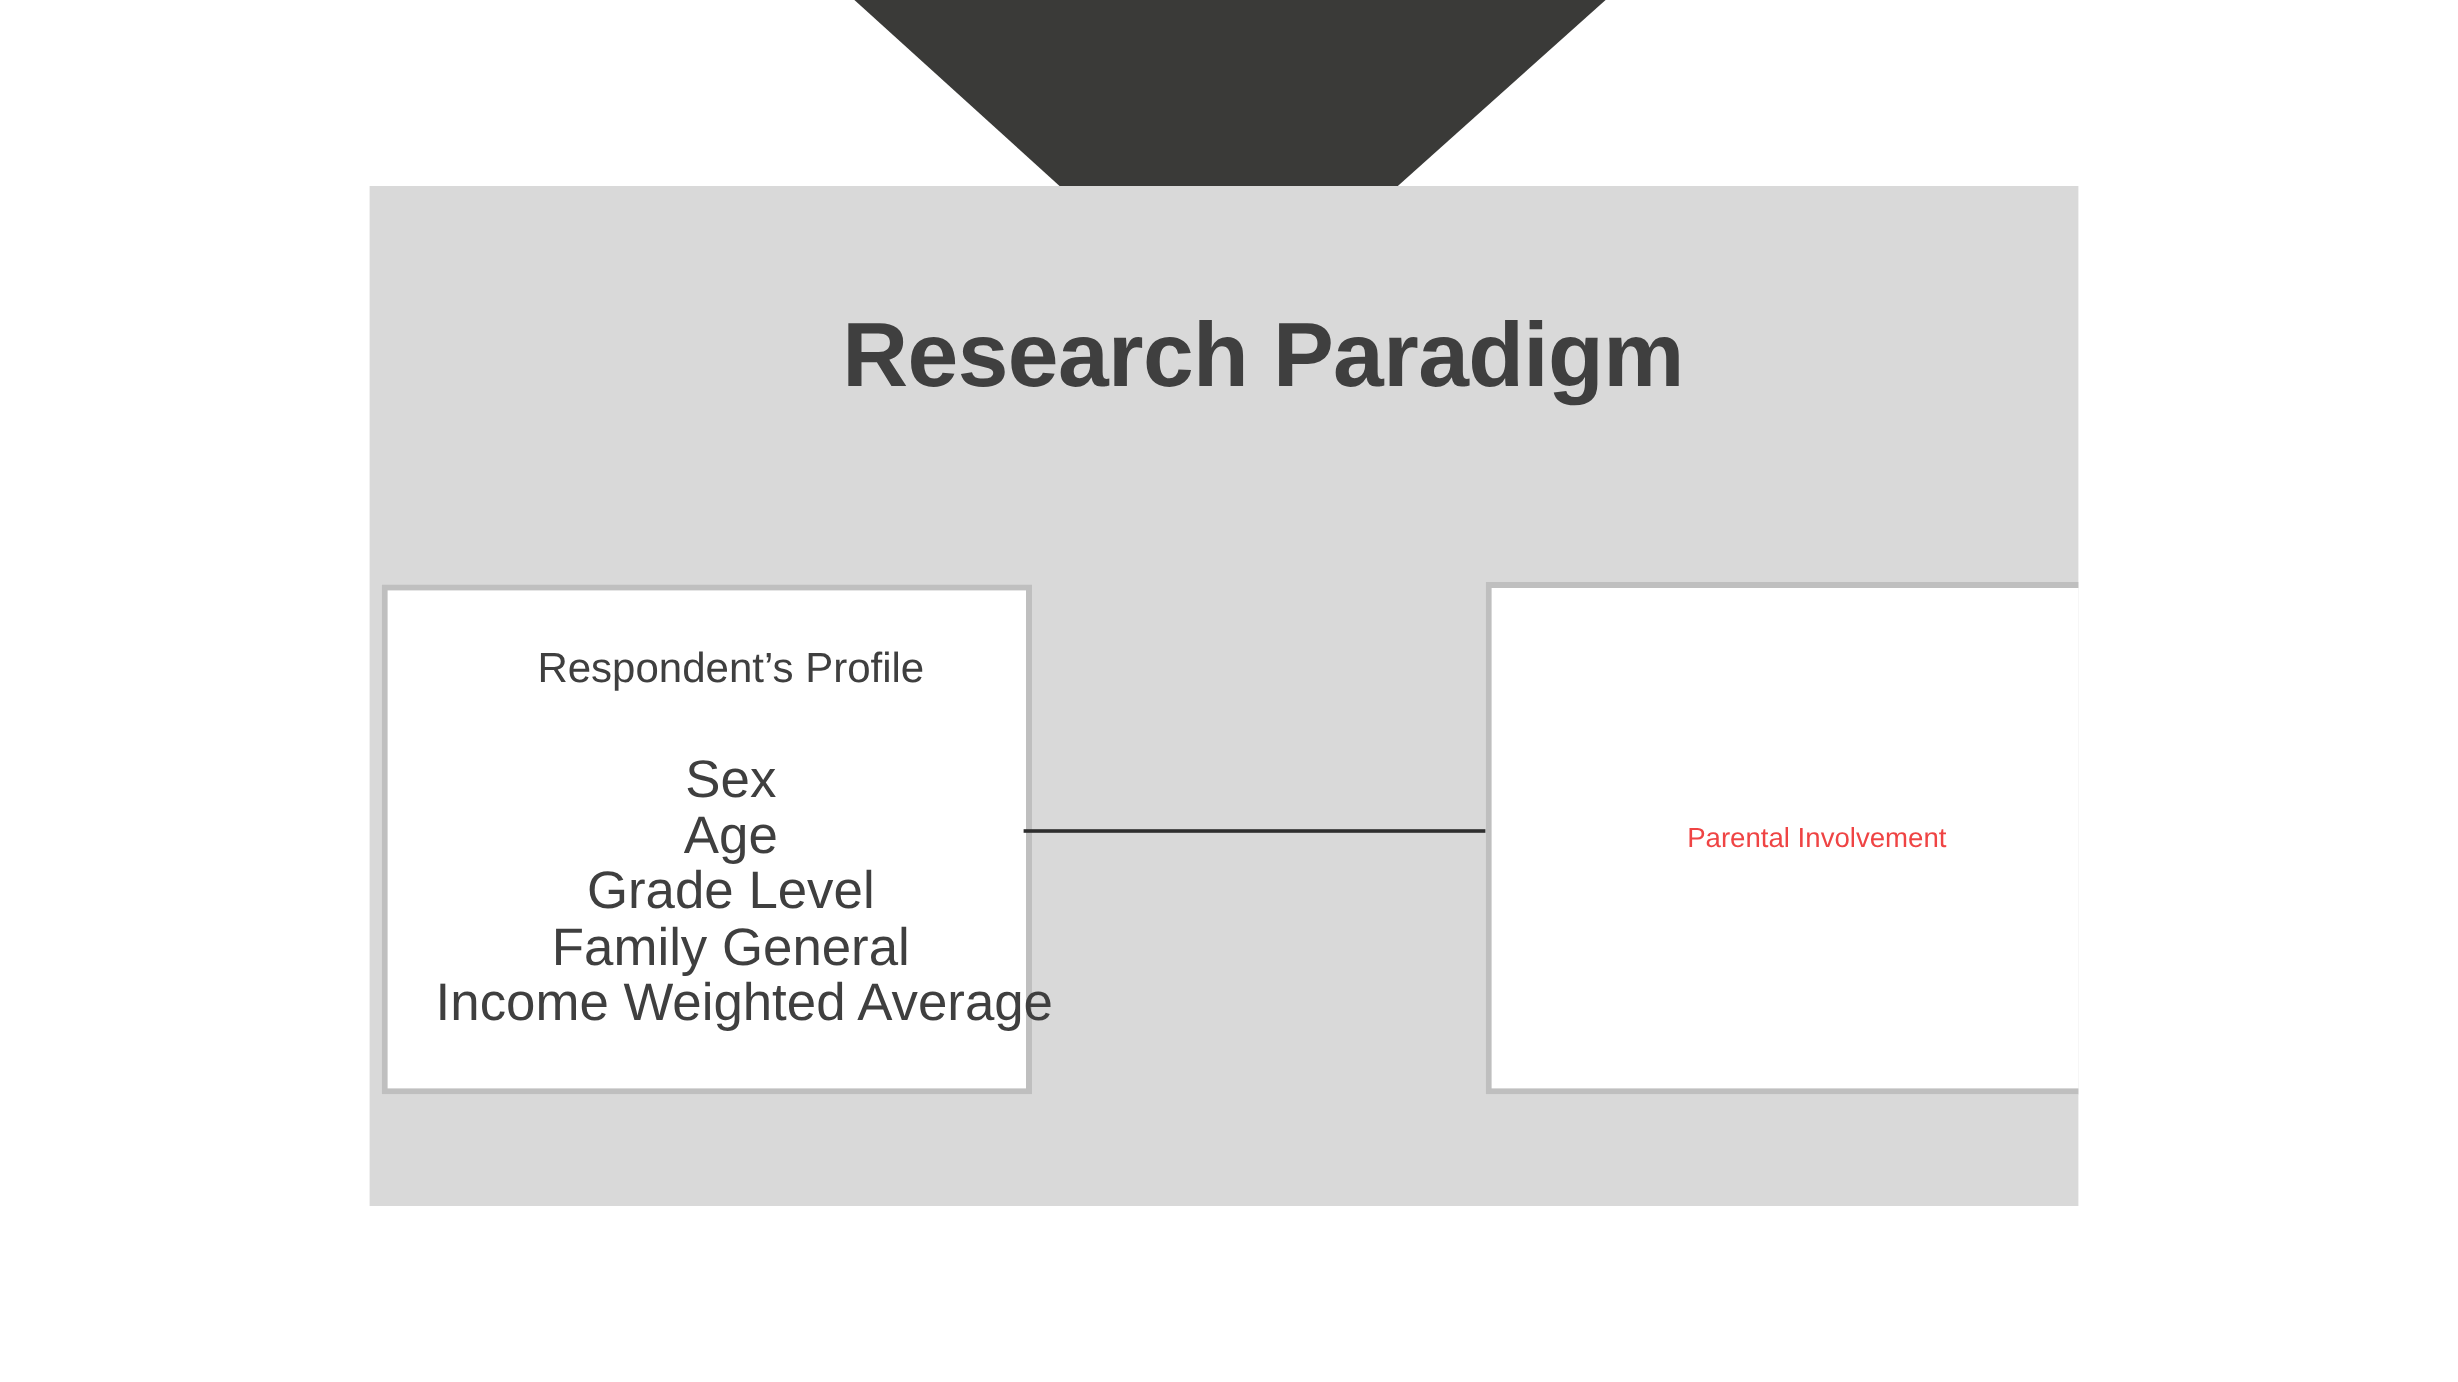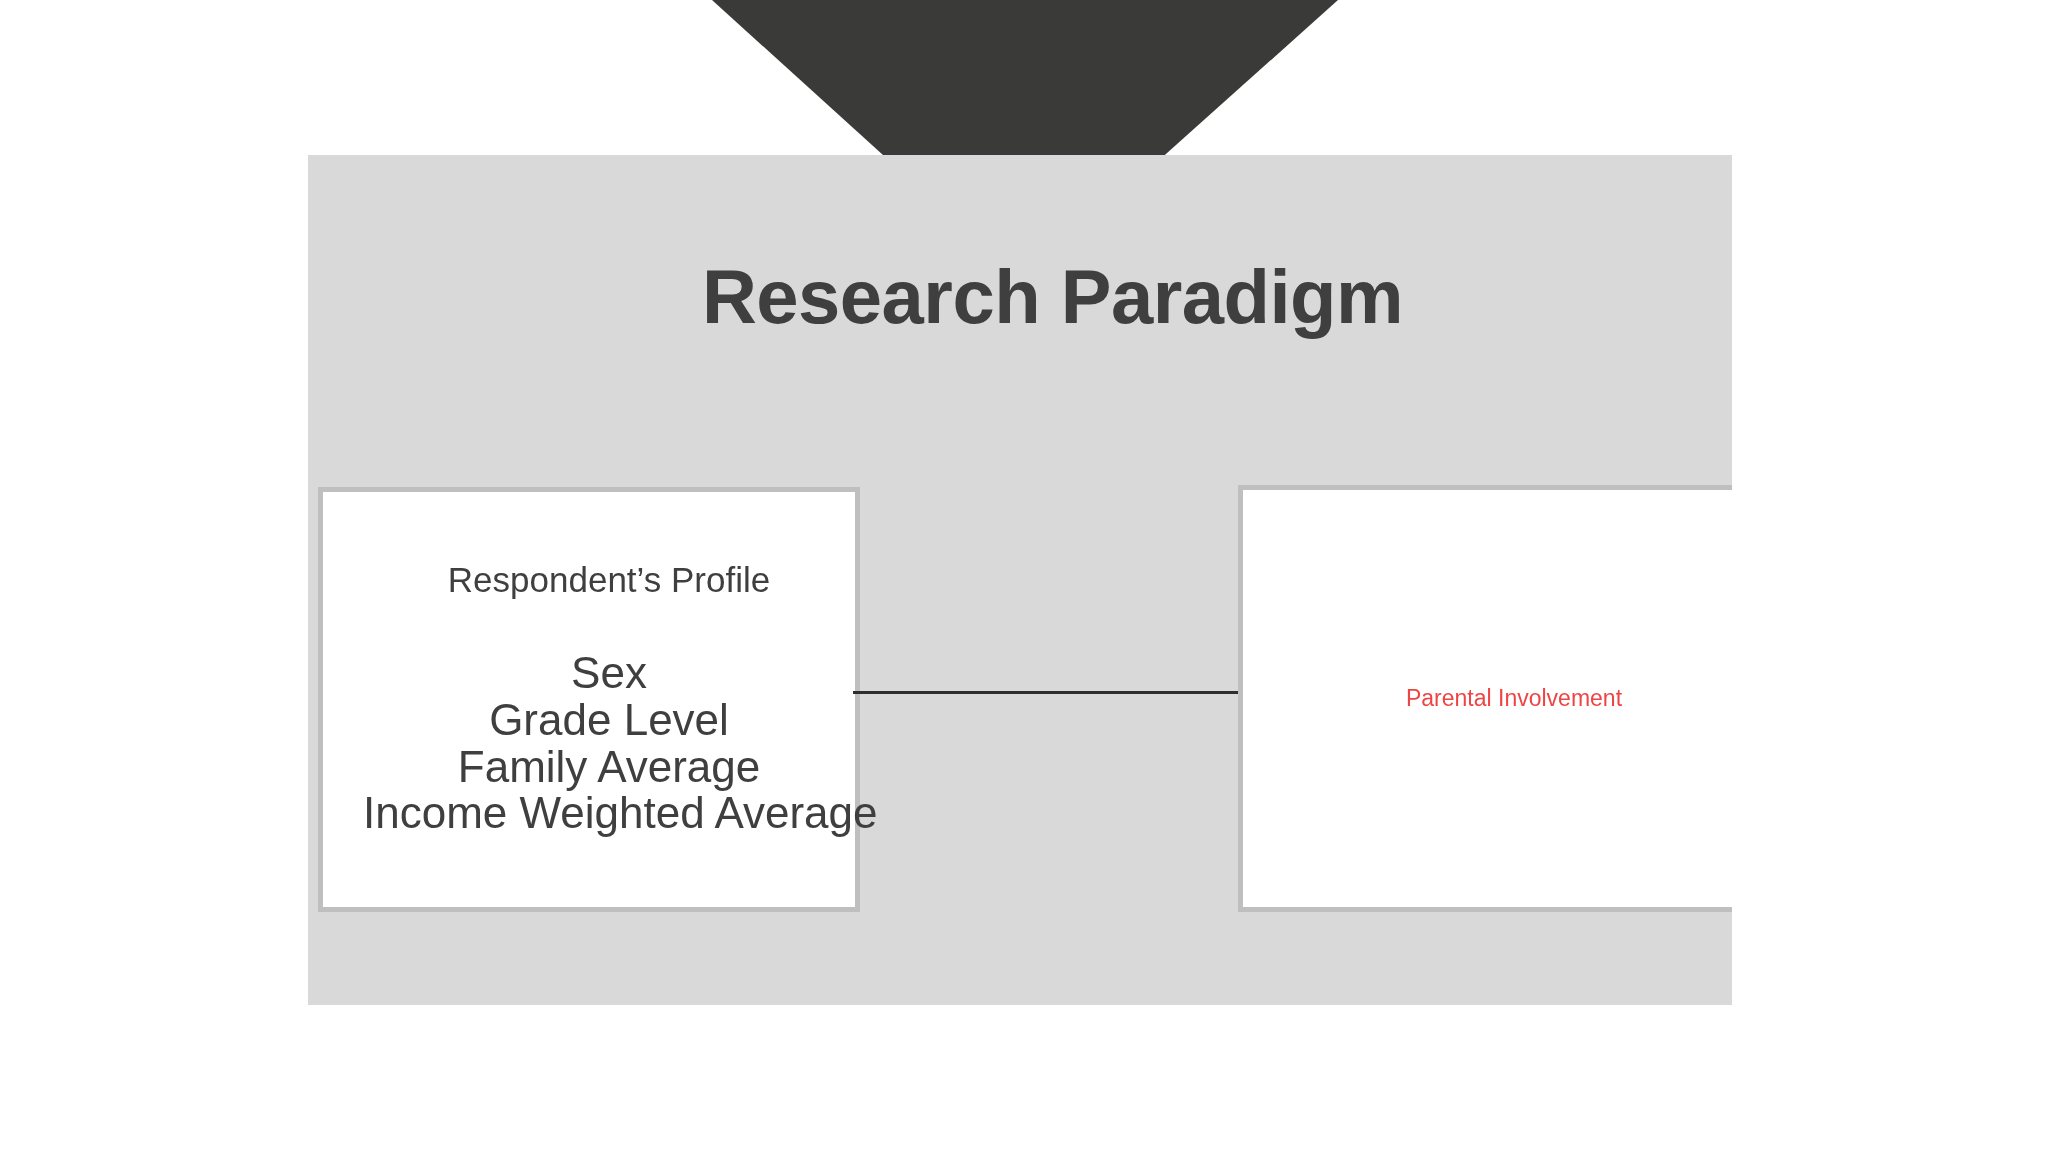--- a/index.html
+++ b/index.html
@@ -154,22 +154,23 @@
 
     <div class="var-caption" id="independent-variable-label">Independent Variable</div>
 
     <div class="var-caption" id="dependent-variable-label">Dependent Variable</div>
 
     <div class="concept-box" id="independent-box">
       <div class="box-inner">
         <div id="respondent-profile-heading">Respondent’s Profile</div>
         <div id="profile-spacer"></div>
         <div class="profile-item">Sex</div>
+        <div class="profile-item">Age</div>
         <div class="profile-item">Grade Level</div>
-        <div class="profile-item">Family Average</div>
+        <div class="profile-item">Family General</div>
         <div class="profile-item">Income Weighted Average</div>
       </div>
     </div>
 
     <div id="connector-line"></div>
 
     <div class="concept-box" id="dependent-box">
       <div class="box-inner">
         <div id="parental-involvement-text">Parental Involvement</div>
       </div>

